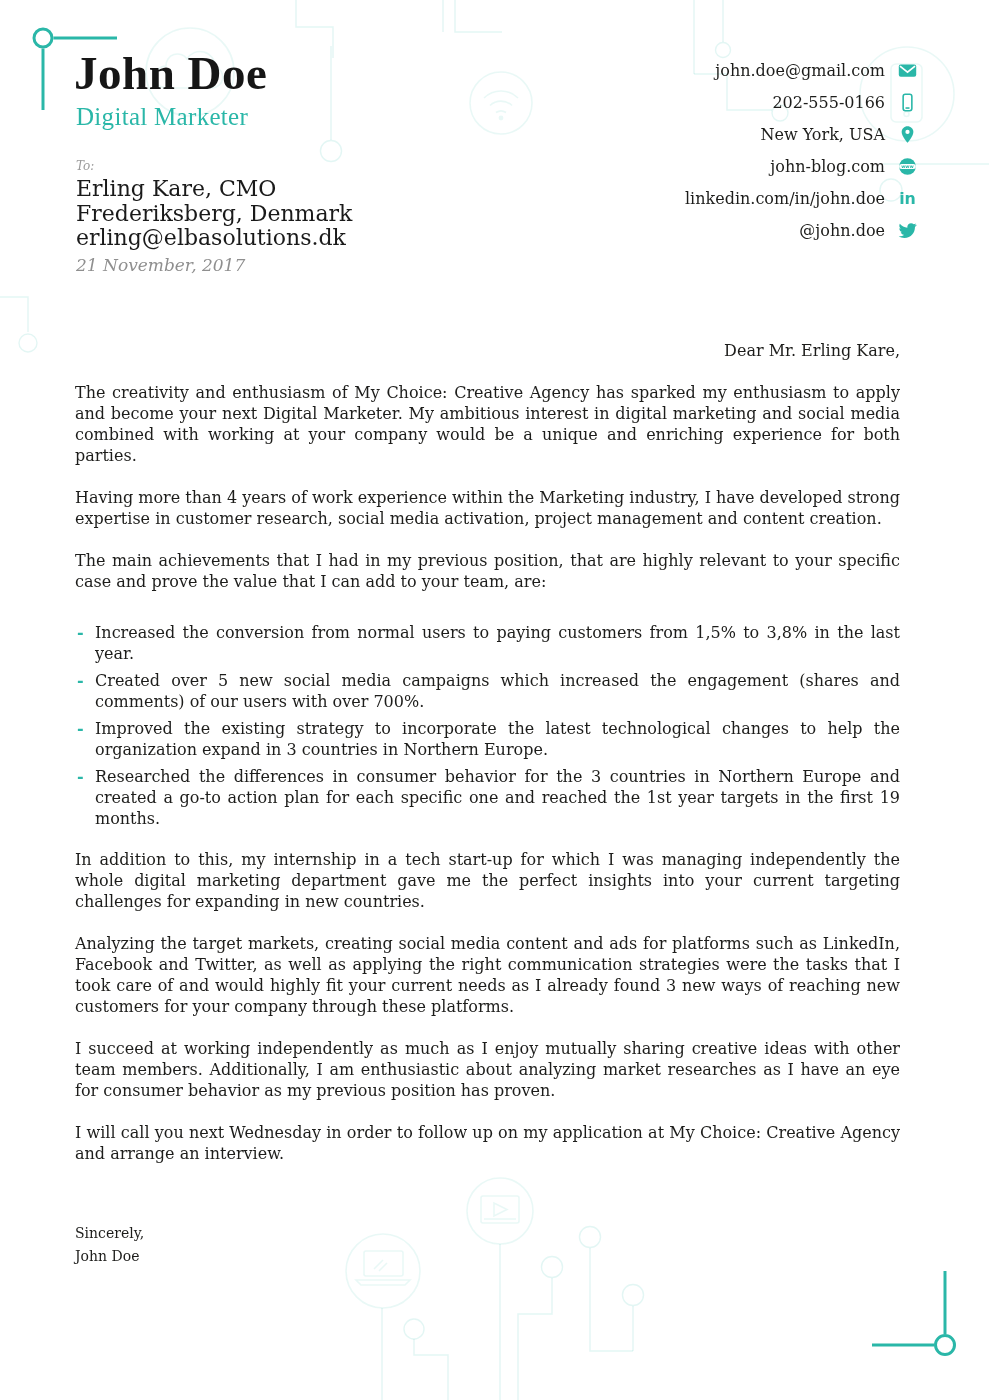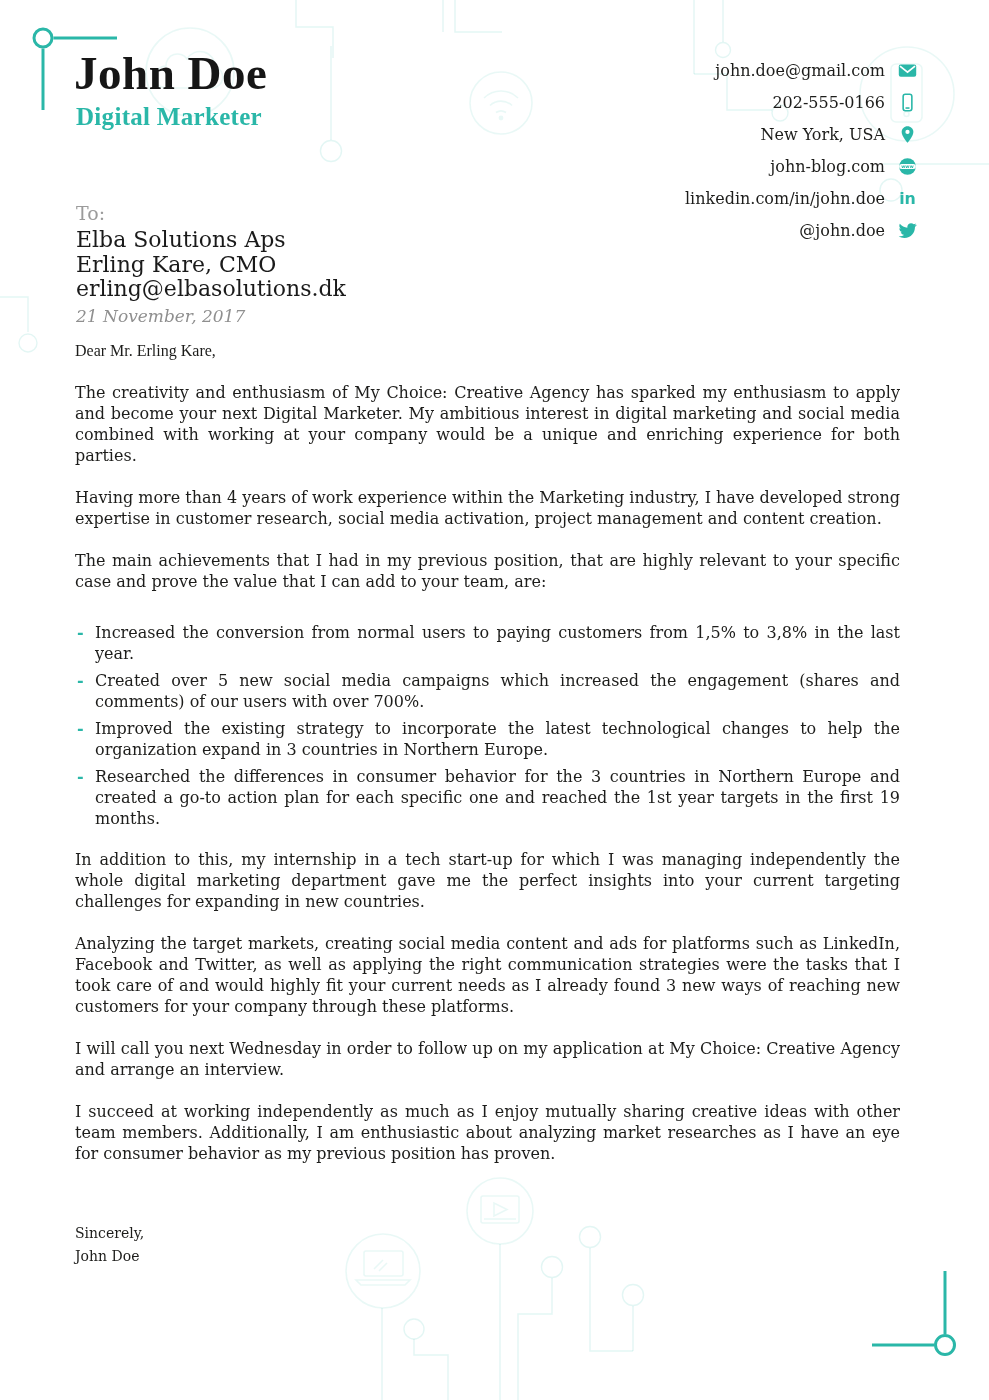--- a/index.html
+++ b/index.html
@@ -13,46 +13,46 @@
 
   
   .name{
     position:absolute;left:74px;top:50px;
     font-family:"Liberation Serif", serif;
     font-size:47px;font-weight:700;color:#161616;letter-spacing:.5px;line-height:1;
   }
   .job-title{
     position:absolute;left:76px;top:104px;
     font-family:"Liberation Serif", serif;
-    font-size:25px;font-weight:700;color:#2ab7a8;letter-spacing:.3px;line-height:1;
+    font-size:25px;font-weight:400;color:#2ab7a8;letter-spacing:.3px;line-height:1;
   }
 
   
   .contact{
     position:absolute;top:61px;right:72px;
     display:flex;flex-direction:column;align-items:flex-end;gap:13px;
   }
   .contact-row{display:flex;align-items:center;gap:13px;}
   .contact-label{font-size:16px;color:#1d1d1b;white-space:nowrap;}
   .contact-icon{width:19px;height:19px;display:flex;align-items:center;justify-content:flex-end;}
   .contact-icon svg{width:19px;height:19px;display:block;}
 
   
   .recipient{position:absolute;left:76px;top:160px;}
-  .to-label{color:#9b9b9b;font-size:19px;line-height:1;margin-bottom:5px;margin-top:44px;}
+  .to-label{font-style:italic;color:#9b9b9b;font-size:12px;line-height:1;margin-bottom:5px;}
   .recipient-line{font-size:22px;line-height:24.5px;color:#1a1a1a;}
   .letter-date{font-style:italic;color:#8f8f8f;font-size:17px;margin-top:4px;line-height:1.2;}
 
   
   .letter{
     position:absolute;left:75px;top:340px;width:825px;
     font-size:16px;line-height:21px;text-align:justify;color:#1d1d1b;
   }
   .letter p{margin:0 0 21px 0;}
-  .salutation{text-align:left;font-family:Liberation Serif, serif;}
+  .salutation{text-align:right;}
   ul.achievements{list-style:none;margin:30px 0 20px 0;padding:0;}
   ul.achievements li{position:relative;padding-left:20px;margin-bottom:6px;}
   .bullet-dash{position:absolute;left:2px;top:0;color:#2ab7a8;font-weight:700;}
   .signature-block{margin-top:58px;text-align:left;font-size:14px;line-height:23px;}
   .signature-block div{white-space:nowrap;}
 </style>
 </head>
 <body>
 
 <svg class="bg-decor" viewBox="0 0 989 1400" xmlns="http://www.w3.org/2000/svg">
@@ -185,22 +185,22 @@
           <svg viewBox="0 0 24 24">
             <path fill="#2ab7a8" d="M23.4 4.8c-.8.4-1.7.6-2.6.8.9-.6 1.6-1.4 2-2.5-.9.5-1.9.9-2.9 1.1-.9-.9-2.1-1.5-3.4-1.5-2.6 0-4.7 2.1-4.7 4.7 0 .4 0 .7.1 1.1-3.9-.2-7.3-2.1-9.6-4.9-.4.7-.6 1.5-.6 2.4 0 1.6.8 3.1 2.1 3.9-.8 0-1.5-.2-2.1-.6v.1c0 2.3 1.6 4.2 3.8 4.6-.4.1-.8.2-1.2.2-.3 0-.6 0-.9-.1.6 1.9 2.3 3.2 4.4 3.3-1.6 1.3-3.6 2-5.8 2-.4 0-.7 0-1.1-.1 2.1 1.3 4.5 2.1 7.2 2.1 8.6 0 13.3-7.1 13.3-13.3v-.6c.9-.7 1.7-1.5 2.3-2.4z"></path>
           </svg>
         </span>
       </div>
     </div>
 
   <div class="recipient">
     <div class="to-label">To:</div>
     <div id="recipient-lines">
-        <div class="recipient-line">Elba Solutions Aps</div>
         <div class="recipient-line">Erling Kare, CMO</div>
+        <div class="recipient-line">Frederiksberg, Denmark</div>
         <div class="recipient-line">erling@elbasolutions.dk</div>
       </div>
     <div class="letter-date">21 November, 2017</div>
   </div>
 
   <div class="letter">
     <p class="salutation">Dear Mr. Erling Kare,</p>
     <div id="intro-paragraphs">
         <p>The creativity and enthusiasm of My Choice: Creative Agency has sparked my enthusiasm to apply and become your next Digital Marketer. My ambitious interest in digital marketing and social media combined with working at your company would be a unique and enriching experience for both parties.</p>
         <p>Having more than 4 years of work experience within the Marketing industry, I have developed strong expertise in customer research, social media activation, project management and content creation.</p>
@@ -208,21 +208,21 @@
       </div>
     <ul class="achievements" id="achievements">
         <li><span class="bullet-dash">-</span><span>Increased the conversion from normal users to paying customers from 1,5% to 3,8% in the last year.</span></li>
         <li><span class="bullet-dash">-</span><span>Created over 5 new social media campaigns which increased the engagement (shares and comments) of our users with over 700%.</span></li>
         <li><span class="bullet-dash">-</span><span>Improved the existing strategy to incorporate the latest technological changes to help the organization expand in 3 countries in Northern Europe.</span></li>
         <li><span class="bullet-dash">-</span><span>Researched the differences in consumer behavior for the 3 countries in Northern Europe and created a go-to action plan for each specific one and reached the 1st year targets in the first 19 months.</span></li>
       </ul>
     <div id="closing-paragraphs">
         <p>In addition to this, my internship in a tech start-up for which I was managing independently the whole digital marketing department gave me the perfect insights into your current targeting challenges for expanding in new countries.</p>
         <p>Analyzing the target markets, creating social media content and ads for platforms such as LinkedIn, Facebook and Twitter, as well as applying the right communication strategies were the tasks that I took care of and would highly fit your current needs as I already found 3 new ways of reaching new customers for your company through these platforms.</p>
+        <p>I succeed at working independently as much as I enjoy mutually sharing creative ideas with other team members. Additionally, I am enthusiastic about analyzing market researches as I have an eye for consumer behavior as my previous position has proven.</p>
         <p>I will call you next Wednesday in order to follow up on my application at My Choice: Creative Agency and arrange an interview.</p>
-        <p>I succeed at working independently as much as I enjoy mutually sharing creative ideas with other team members. Additionally, I am enthusiastic about analyzing market researches as I have an eye for consumer behavior as my previous position has proven.</p>
       </div>
     <div class="signature-block">
       <div>Sincerely,</div>
       <div>John Doe</div>
     </div>
   </div>
 </div>
 
 </body></html>

